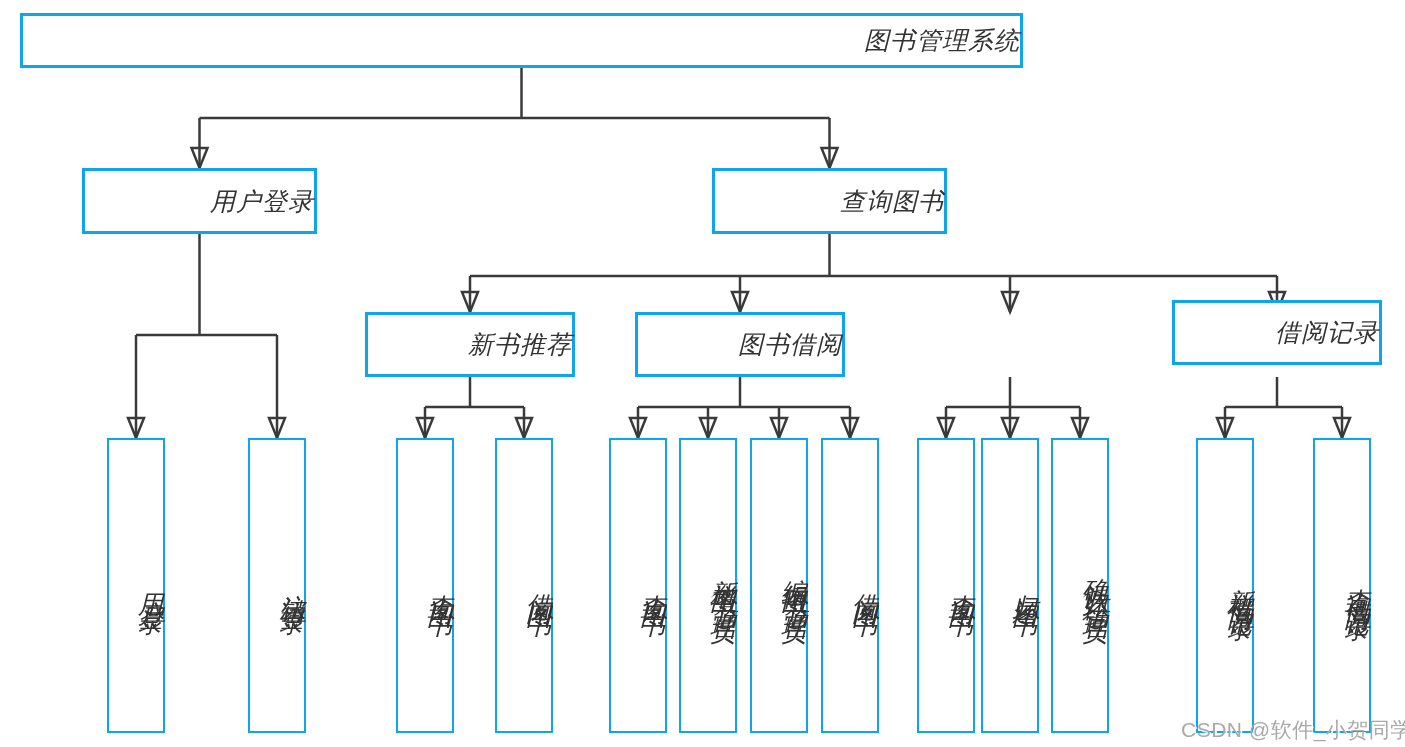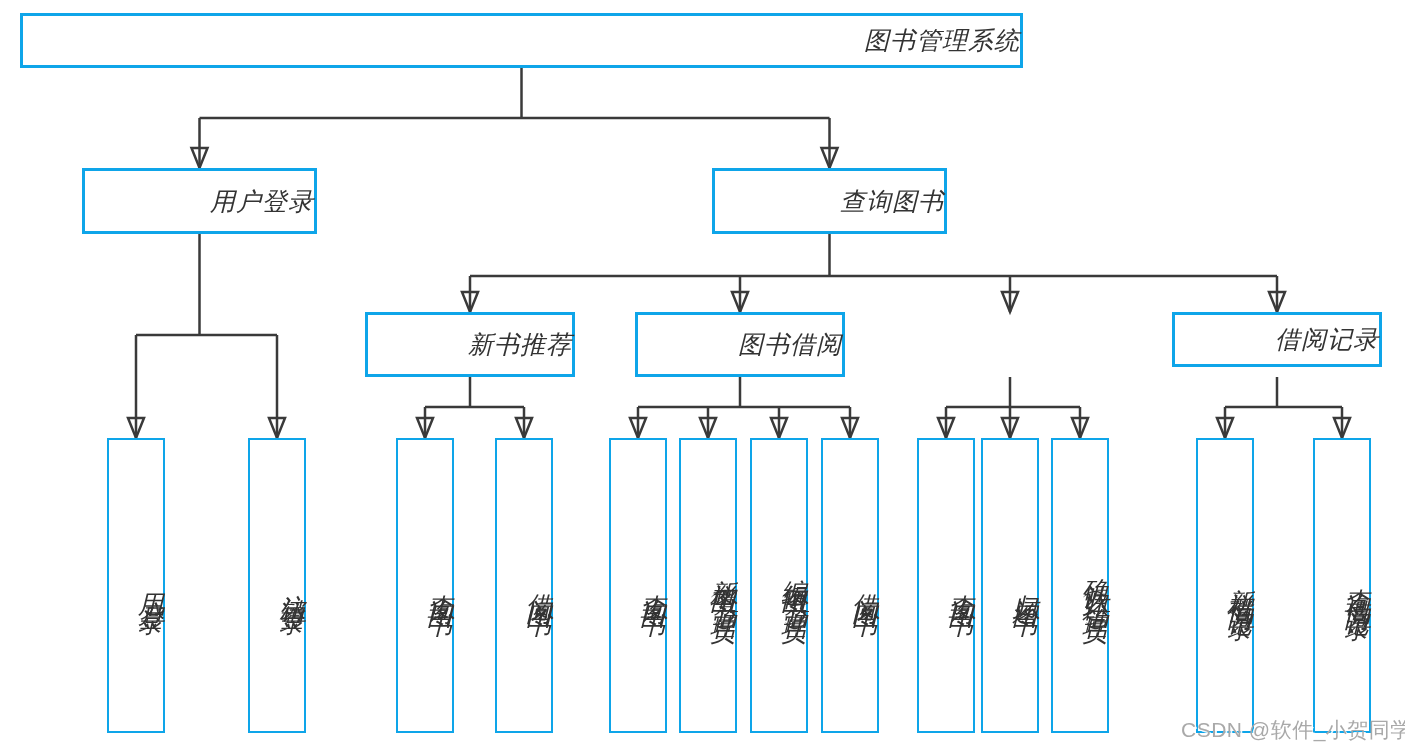--- a/index.html
+++ b/index.html
@@ -103,21 +103,21 @@
   <div class="node" style="left:712px;top:168px;width:235px;height:66px">
     <span class="hlabel">查询图书</span>
   </div>
 
   <div class="node" style="left:365px;top:312px;width:210px;height:65px">
     <span class="hlabel">新书推荐</span>
   </div>
   <div class="node" style="left:635px;top:312px;width:210px;height:65px">
     <span class="hlabel">图书借阅</span>
   </div>
-  <div class="node" style="left:1172px;top:312px;width:210px;height:55px">
+  <div class="node" style="left:1172px;top:300px;width:210px;height:65px">
     <span class="hlabel">借阅记录</span>
   </div>
 
   <div class="node leaf" style="left:107px;top:438px;width:58px;height:295px">
     <span class="vtext">用户登录</span>
   </div>
   <div class="node leaf" style="left:248px;top:438px;width:58px;height:295px">
     <span class="vtext">注销登录</span>
   </div>
 

